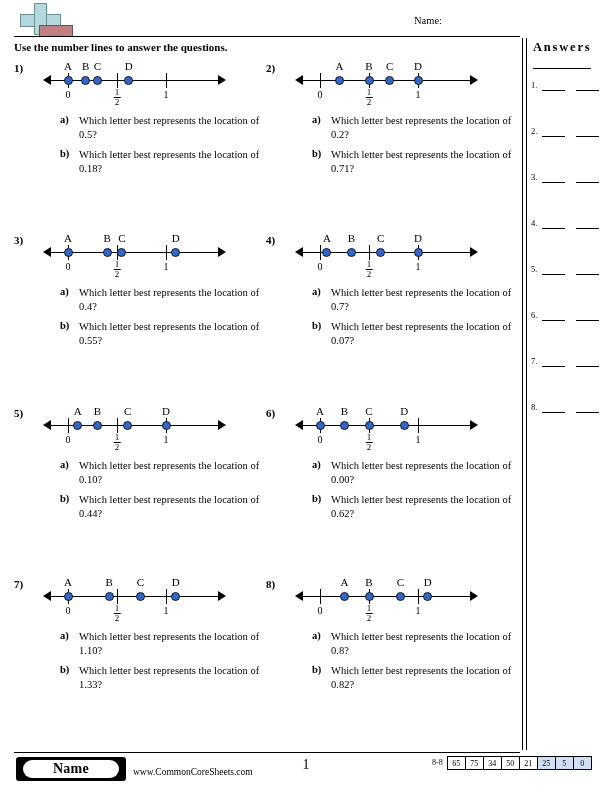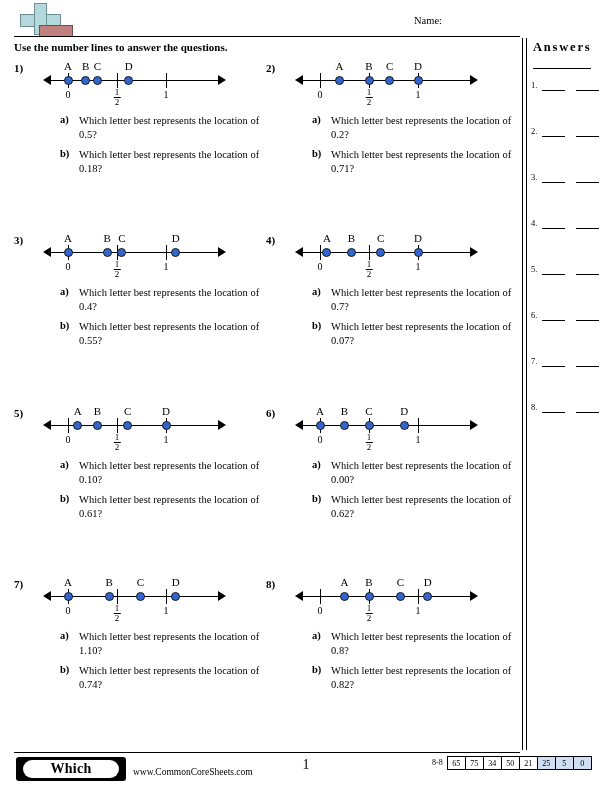--- a/index.html
+++ b/index.html
@@ -518,21 +518,21 @@
         <div class="nl-dot" style="left: 124px;"></div>
         <div class="nl-dotlabel" style="left: 124px;">D</div>
       </div>
       <div class="qblock" style="top: 52px;">
         <div class="qrow">
           <span class="qletter">a)</span>
           <div class="qtext">Which letter best represents the location of 0.10?</div>
         </div>
         <div class="qrow">
           <span class="qletter">b)</span>
-          <div class="qtext">Which letter best represents the location of 0.61?</div>
+          <div class="qtext">Which letter best represents the location of 0.44?</div>
         </div>
       </div>
     </div>
     <div class="problem" style="left: 266px; top: 407px;">
       <div class="prob-num">6)</div>
       <div class="numline">
         <div class="nl-axis"></div>
         <div class="nl-arrow-l"></div>
         <div class="nl-arrow-r"></div>
         <div class="nl-tick" style="left: 26px;"></div>
@@ -588,21 +588,21 @@
         <div class="nl-dot" style="left: 133.8px;"></div>
         <div class="nl-dotlabel" style="left: 133.8px;">D</div>
       </div>
       <div class="qblock" style="top: 52px;">
         <div class="qrow">
           <span class="qletter">a)</span>
           <div class="qtext">Which letter best represents the location of 1.10?</div>
         </div>
         <div class="qrow">
           <span class="qletter">b)</span>
-          <div class="qtext">Which letter best represents the location of 0.74?</div>
+          <div class="qtext">Which letter best represents the location of 1.33?</div>
         </div>
       </div>
     </div>
     <div class="problem" style="left: 266px; top: 578px;">
       <div class="prob-num">8)</div>
       <div class="numline">
         <div class="nl-axis"></div>
         <div class="nl-arrow-l"></div>
         <div class="nl-arrow-r"></div>
         <div class="nl-tick" style="left: 26px;"></div>
@@ -631,21 +631,21 @@
         <div class="qrow">
           <span class="qletter">b)</span>
           <div class="qtext">Which letter best represents the location of 0.82?</div>
         </div>
       </div>
     </div>
   </div>
 
 <div id="footer-rule"></div>
 <div id="math-badge">
-  <div id="math-badge-inner">Which</div>
+  <div id="math-badge-inner">Name</div>
 </div>
 <div id="site-url">www.CommonCoreSheets.com</div>
 <div id="page-number">1</div>
 <div id="score-grid">
   <span id="score-range">8-8</span>
 <span class="score-cell">65</span>
     <span class="score-cell">75</span>
     <span class="score-cell">34</span>
     <span class="score-cell">50</span>
     <span class="score-cell">21</span>

